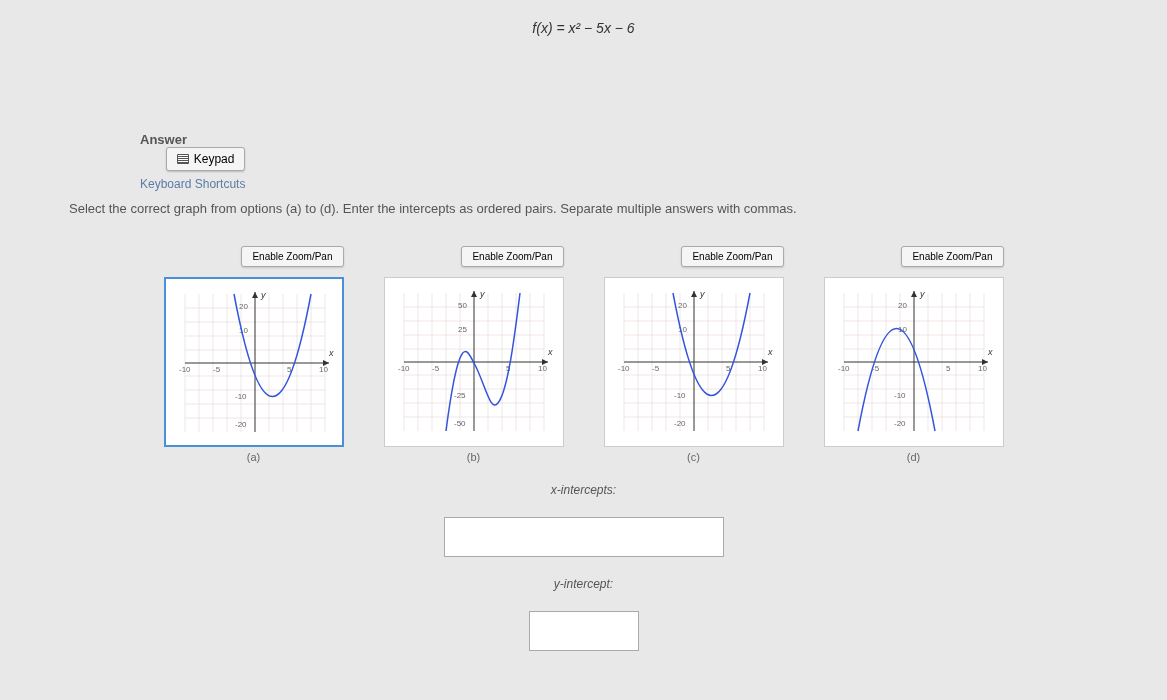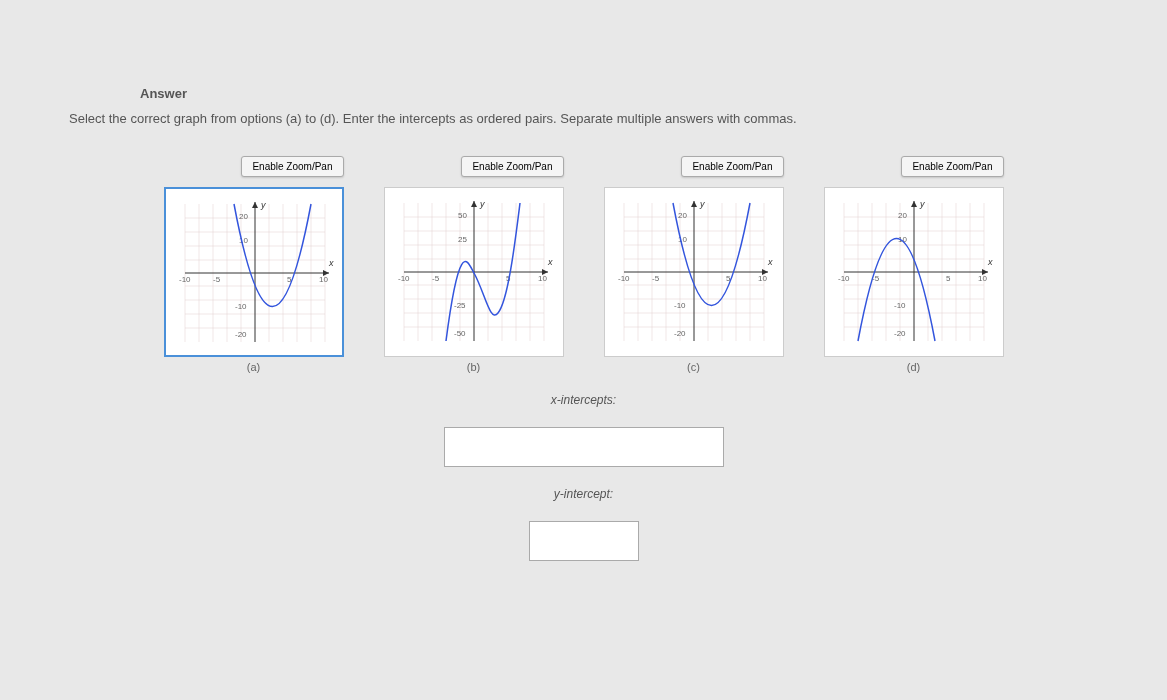--- a/index.html
+++ b/index.html
@@ -60,24 +60,32 @@
   }
   .x-input { width: 280px; }
   .y-input { width: 110px; }
   .keypad-icon { width: 12px; height: 10px; background: #555; display: inline-block; border-radius: 1px; position: relative; }
   .keypad-icon::after { content:''; position:absolute; inset:1px; background: repeating-linear-gradient(#fff 0 1px, #555 1px 2px); }
 </style>
 </head>
 <body>
 
 <div class="question-area">
+  <div class="formula">f(x) = x² − 5x − 6</div>
 </div>
 
 <div class="answer-header">
   <div class="answer-label">Answer</div>
+  <div class="right-tools">
+    <button class="keypad-btn">
+      <span class="keypad-icon"></span>
+      <span>Keypad</span>
+    </button>
+    <div class="kb-shortcuts">Keyboard Shortcuts</div>
+  </div>
 </div>
 
 <div class="instruction">Select the correct graph from options (a) to (d). Enter the intercepts as ordered pairs. Separate multiple answers with commas.</div>
 
 <div class="graphs-row">
 
   <div class="graph-option">
     <button class="zoom-btn">Enable Zoom/Pan</button>
     <div class="graph-box selected">
       <svg width="168" height="158" viewBox="0 0 168 158">

